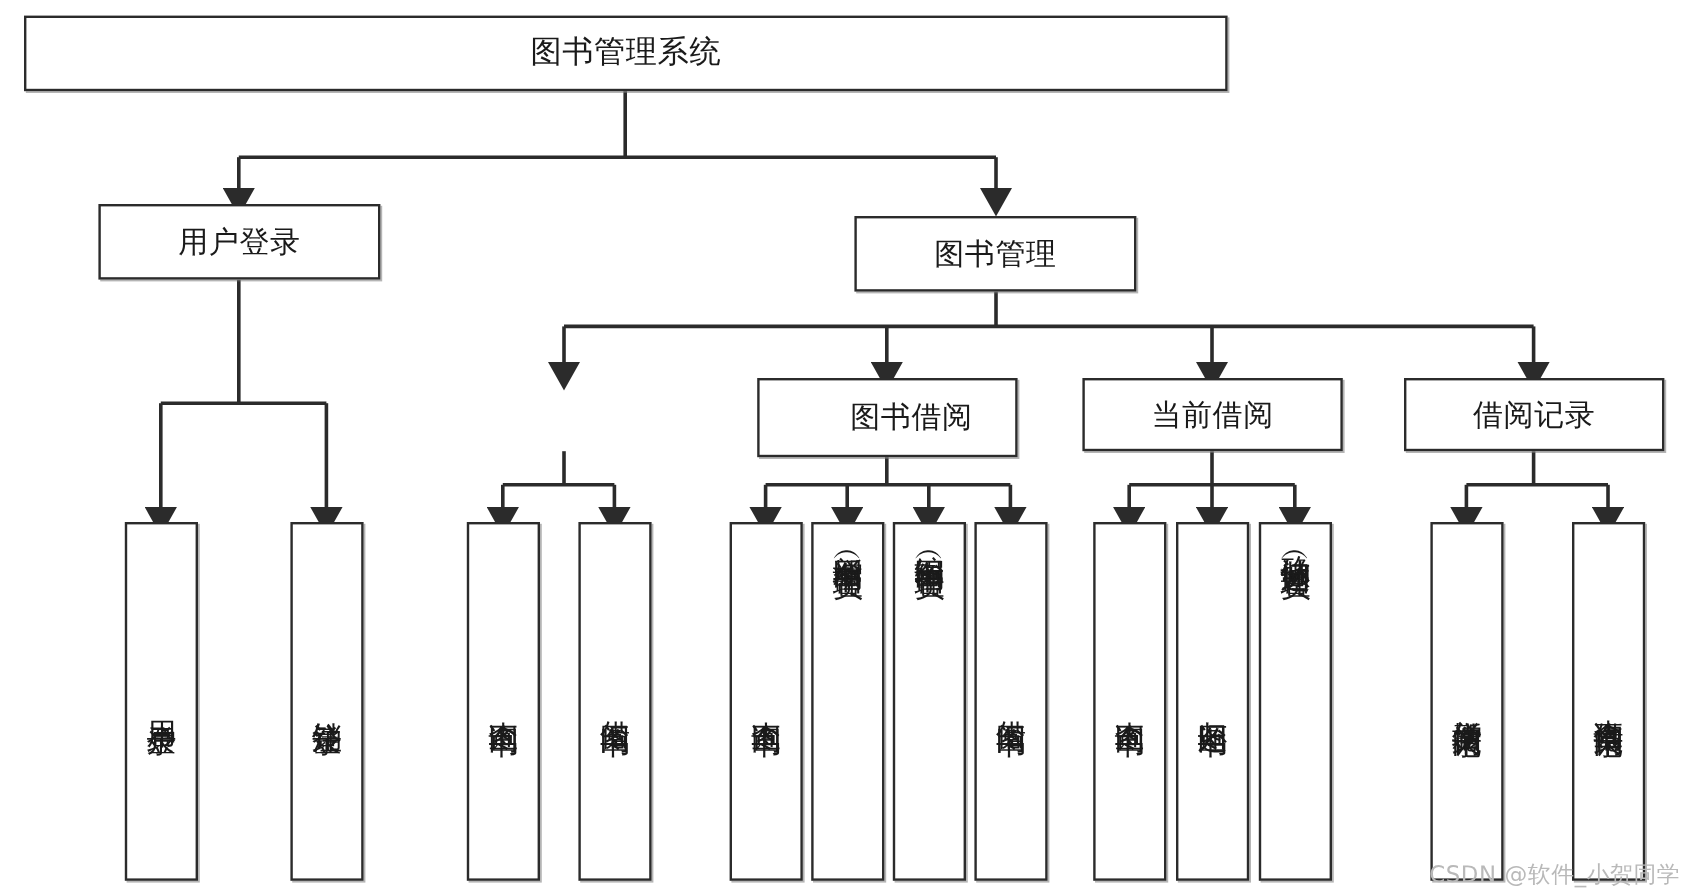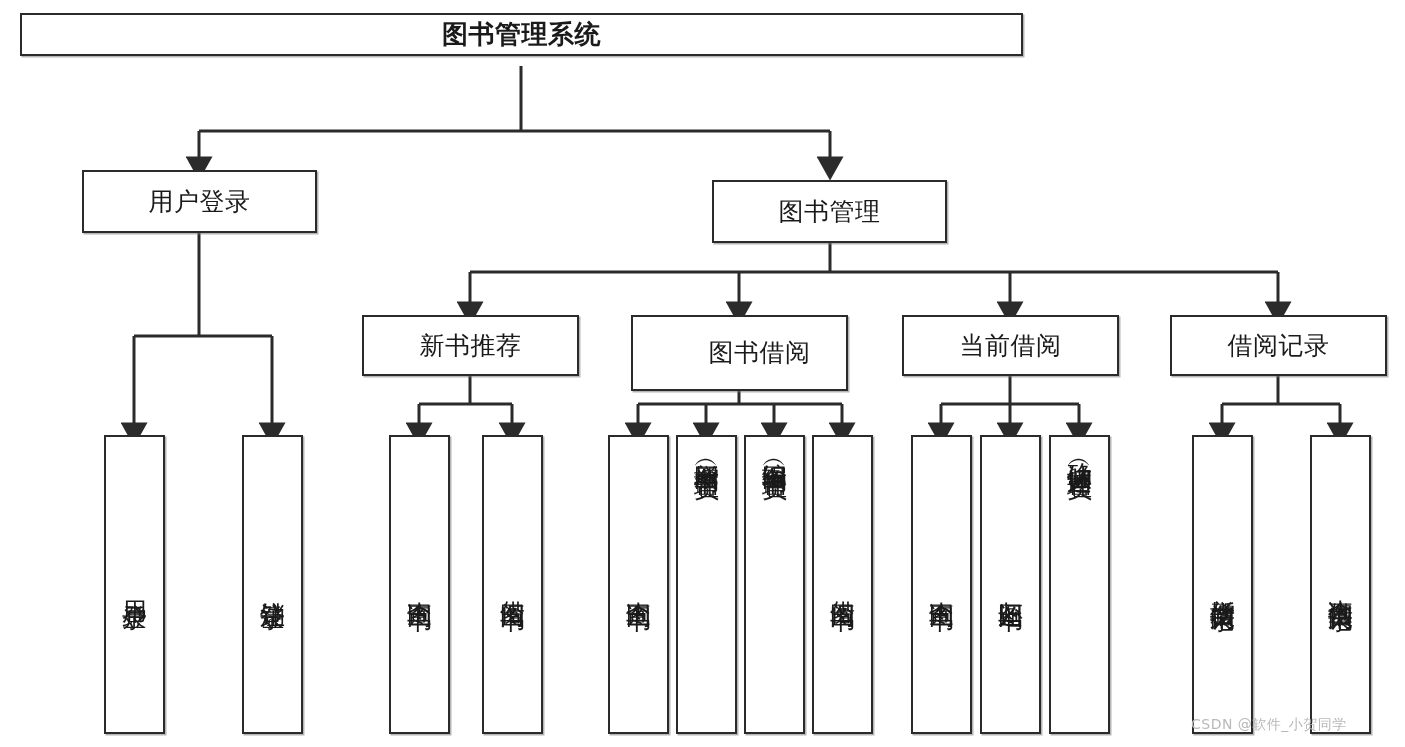--- a/index.html
+++ b/index.html
@@ -63,21 +63,21 @@
     line-height: 1.0;
     letter-spacing: 2px;
     white-space: nowrap;
   }
   .node.vert.mid {
     align-items: center;
     padding-top: 0;
   }
   .watermark {
     position: absolute;
-    font-size: 14px;
+    font-size: 19px;
     color: #b9b9b9;
     white-space: nowrap;
     letter-spacing: 0.5px;
   }
 </style>
 </head>
 <body>
 
 <div id="canvas">
 
@@ -124,35 +124,32 @@
       <path d="M1010,404 L1010,426" marker-end="url(#arrow)"></path>
       <path d="M1079,404 L1079,426" marker-end="url(#arrow)"></path>
 
       <path d="M1278,376 L1278,404"></path>
       <path d="M1222,404 L1340,404"></path>
       <path d="M1222,404 L1222,426" marker-end="url(#arrow)"></path>
       <path d="M1340,404 L1340,426" marker-end="url(#arrow)"></path>
     </g>
   </svg>
 
-  <div class="node horiz root" style="left:20px; top:13px; width:1003px; height:43px;font-weight:bold;">
+  <div class="node horiz root" style="left:20px; top:13px; width:1003px; height:63px;">
     <span class="lbl">图书管理系统</span>
   </div>
 
   <div class="node horiz" style="left:82px; top:170px; width:235px; height:63px;">
     <span class="lbl">用户登录</span>
   </div>
   <div class="node horiz" style="left:712px; top:180px; width:235px; height:63px;">
     <span class="lbl">图书管理</span>
   </div>
 
-  <div class="node horiz" style="left:362px; top:315px; width:217px; height:61px;">
-    <span class="lbl">新书推荐</span>
-  </div>
-  <div class="node horiz" style="left:631px; top:315px; width:217px; height:76px;padding-left:40px;">
+  <div class="node horiz" style="left:631px; top:315px; width:217px; height:66px;padding-left:40px;">
     <span class="lbl">图书借阅</span>
   </div>
   <div class="node horiz" style="left:1170px; top:315px; width:217px; height:61px;">
     <span class="lbl">借阅记录</span>
   </div>
   <div class="node horiz" style="left:902px; top:315px; width:217px; height:61px;">
     <span class="lbl">当前借阅</span>
   </div>
 
   <div class="node vert mid" style="left:104px; top:435px; width:61px; height:299px;">

